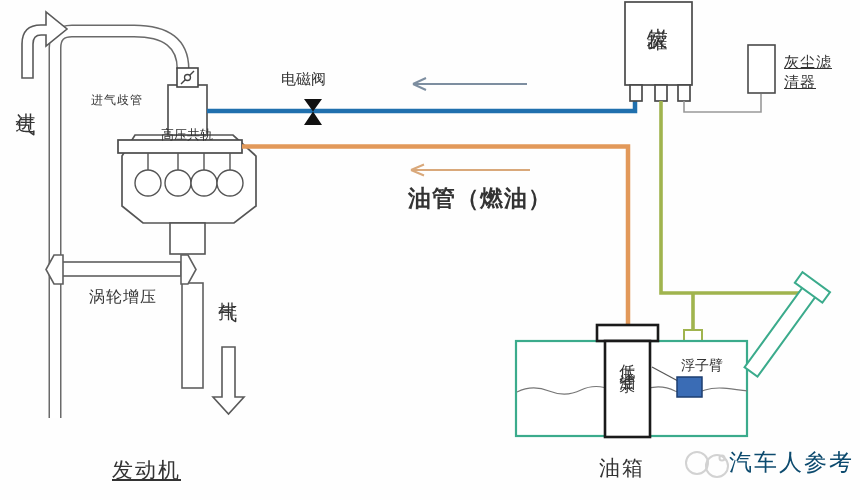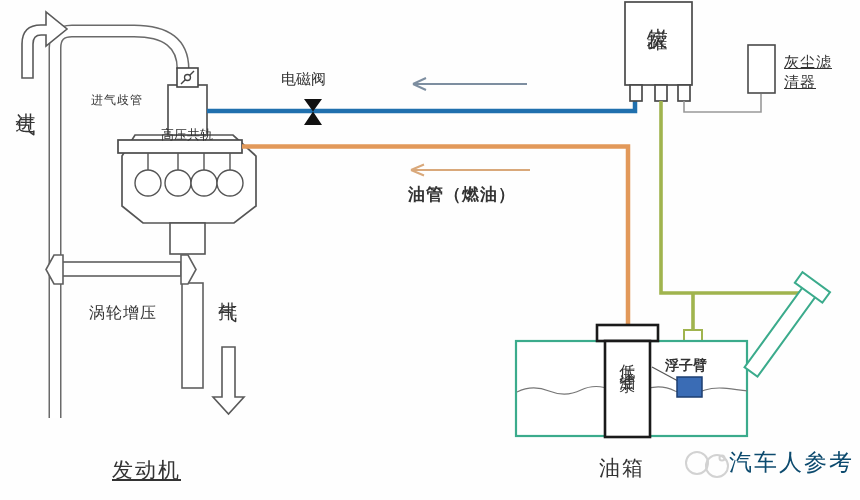--- a/index.html
+++ b/index.html
@@ -112,22 +112,22 @@
     <circle cx="722" cy="458" r="2.5"></circle>
   </g>
 </svg>
 
 <div class="lbl v" style="left:14px;top:97px;font-size:20px;">进气</div>
 <div class="lbl" style="left:91px;top:93px;font-size:12px;letter-spacing:1px;">进气歧管</div>
 <div class="lbl" style="left:281px;top:70px;font-size:15px;">电磁阀</div>
 <div class="lbl v" style="left:645px;top:11px;font-size:21px;">炭罐</div>
 <div class="lbl wrap" style="left:784px;top:52px;font-size:15px;width:52px;">灰尘滤清器</div>
 <div class="lbl" style="left:161px;top:127px;font-size:13px;">高压共轨</div>
-<div class="lbl" style="left:408px;top:185px;font-size:17px;font-weight:bold;letter-spacing:1px;text-align:center;">油管（燃油）</div>
-<div class="lbl" style="left:89px;top:287px;font-size:16px;letter-spacing:1px;margin-top:16px;">涡轮增压</div>
+<div class="lbl" style="left:408px;top:185px;font-size:23px;font-weight:bold;letter-spacing:1px;text-align:center;">油管（燃油）</div>
+<div class="lbl" style="left:89px;top:287px;font-size:16px;letter-spacing:1px;">涡轮增压</div>
 <div class="lbl v" style="left:216px;top:286px;font-size:19px;">排气</div>
 <div class="lbl" style="left:112px;top:457px;font-size:21px;letter-spacing:2px;text-decoration:underline;">发动机</div>
 <div class="lbl v" style="left:618px;top:351px;font-size:16px;letter-spacing:5px;">低压油泵</div>
-<div class="lbl" style="left:665px;top:357px;font-size:14px;font-weight:bold;">浮子臂</div>
+<div class="lbl" style="left:681px;top:357px;font-size:14px;">浮子臂</div>
 <div class="lbl" style="left:599px;top:455px;font-size:21px;letter-spacing:2px;">油箱</div>
 <div class="lbl wm" style="left:729px;top:449px;font-size:23px;">汽车人参考</div>
 
 </div>
 
 </body></html>

